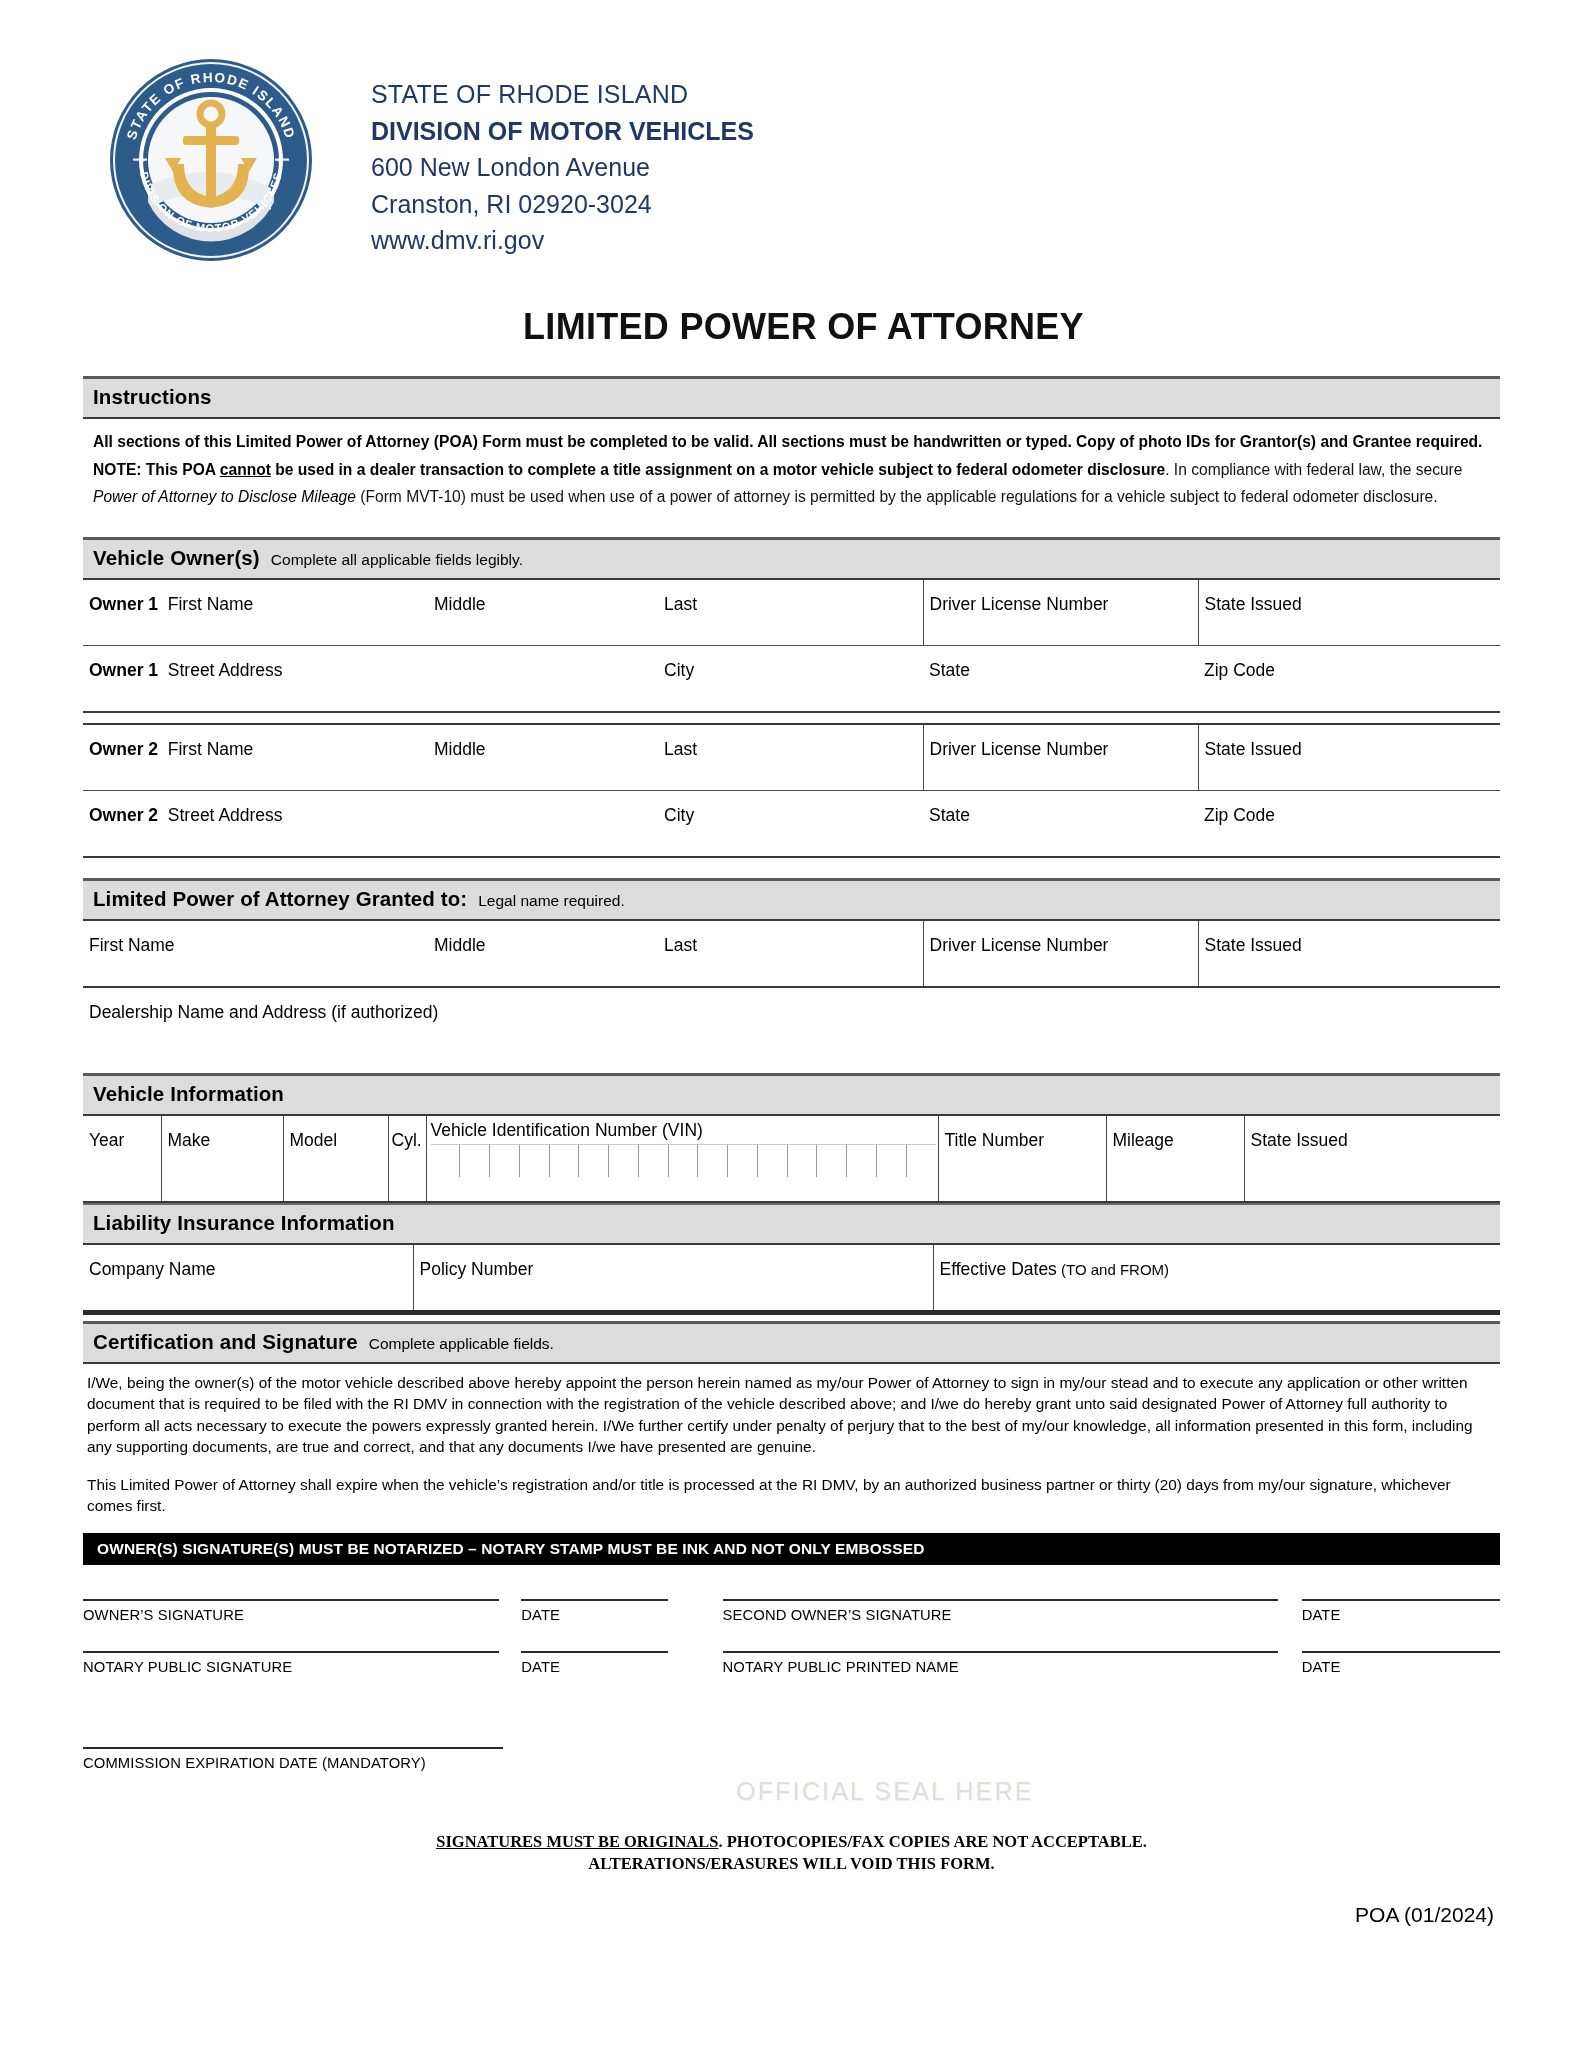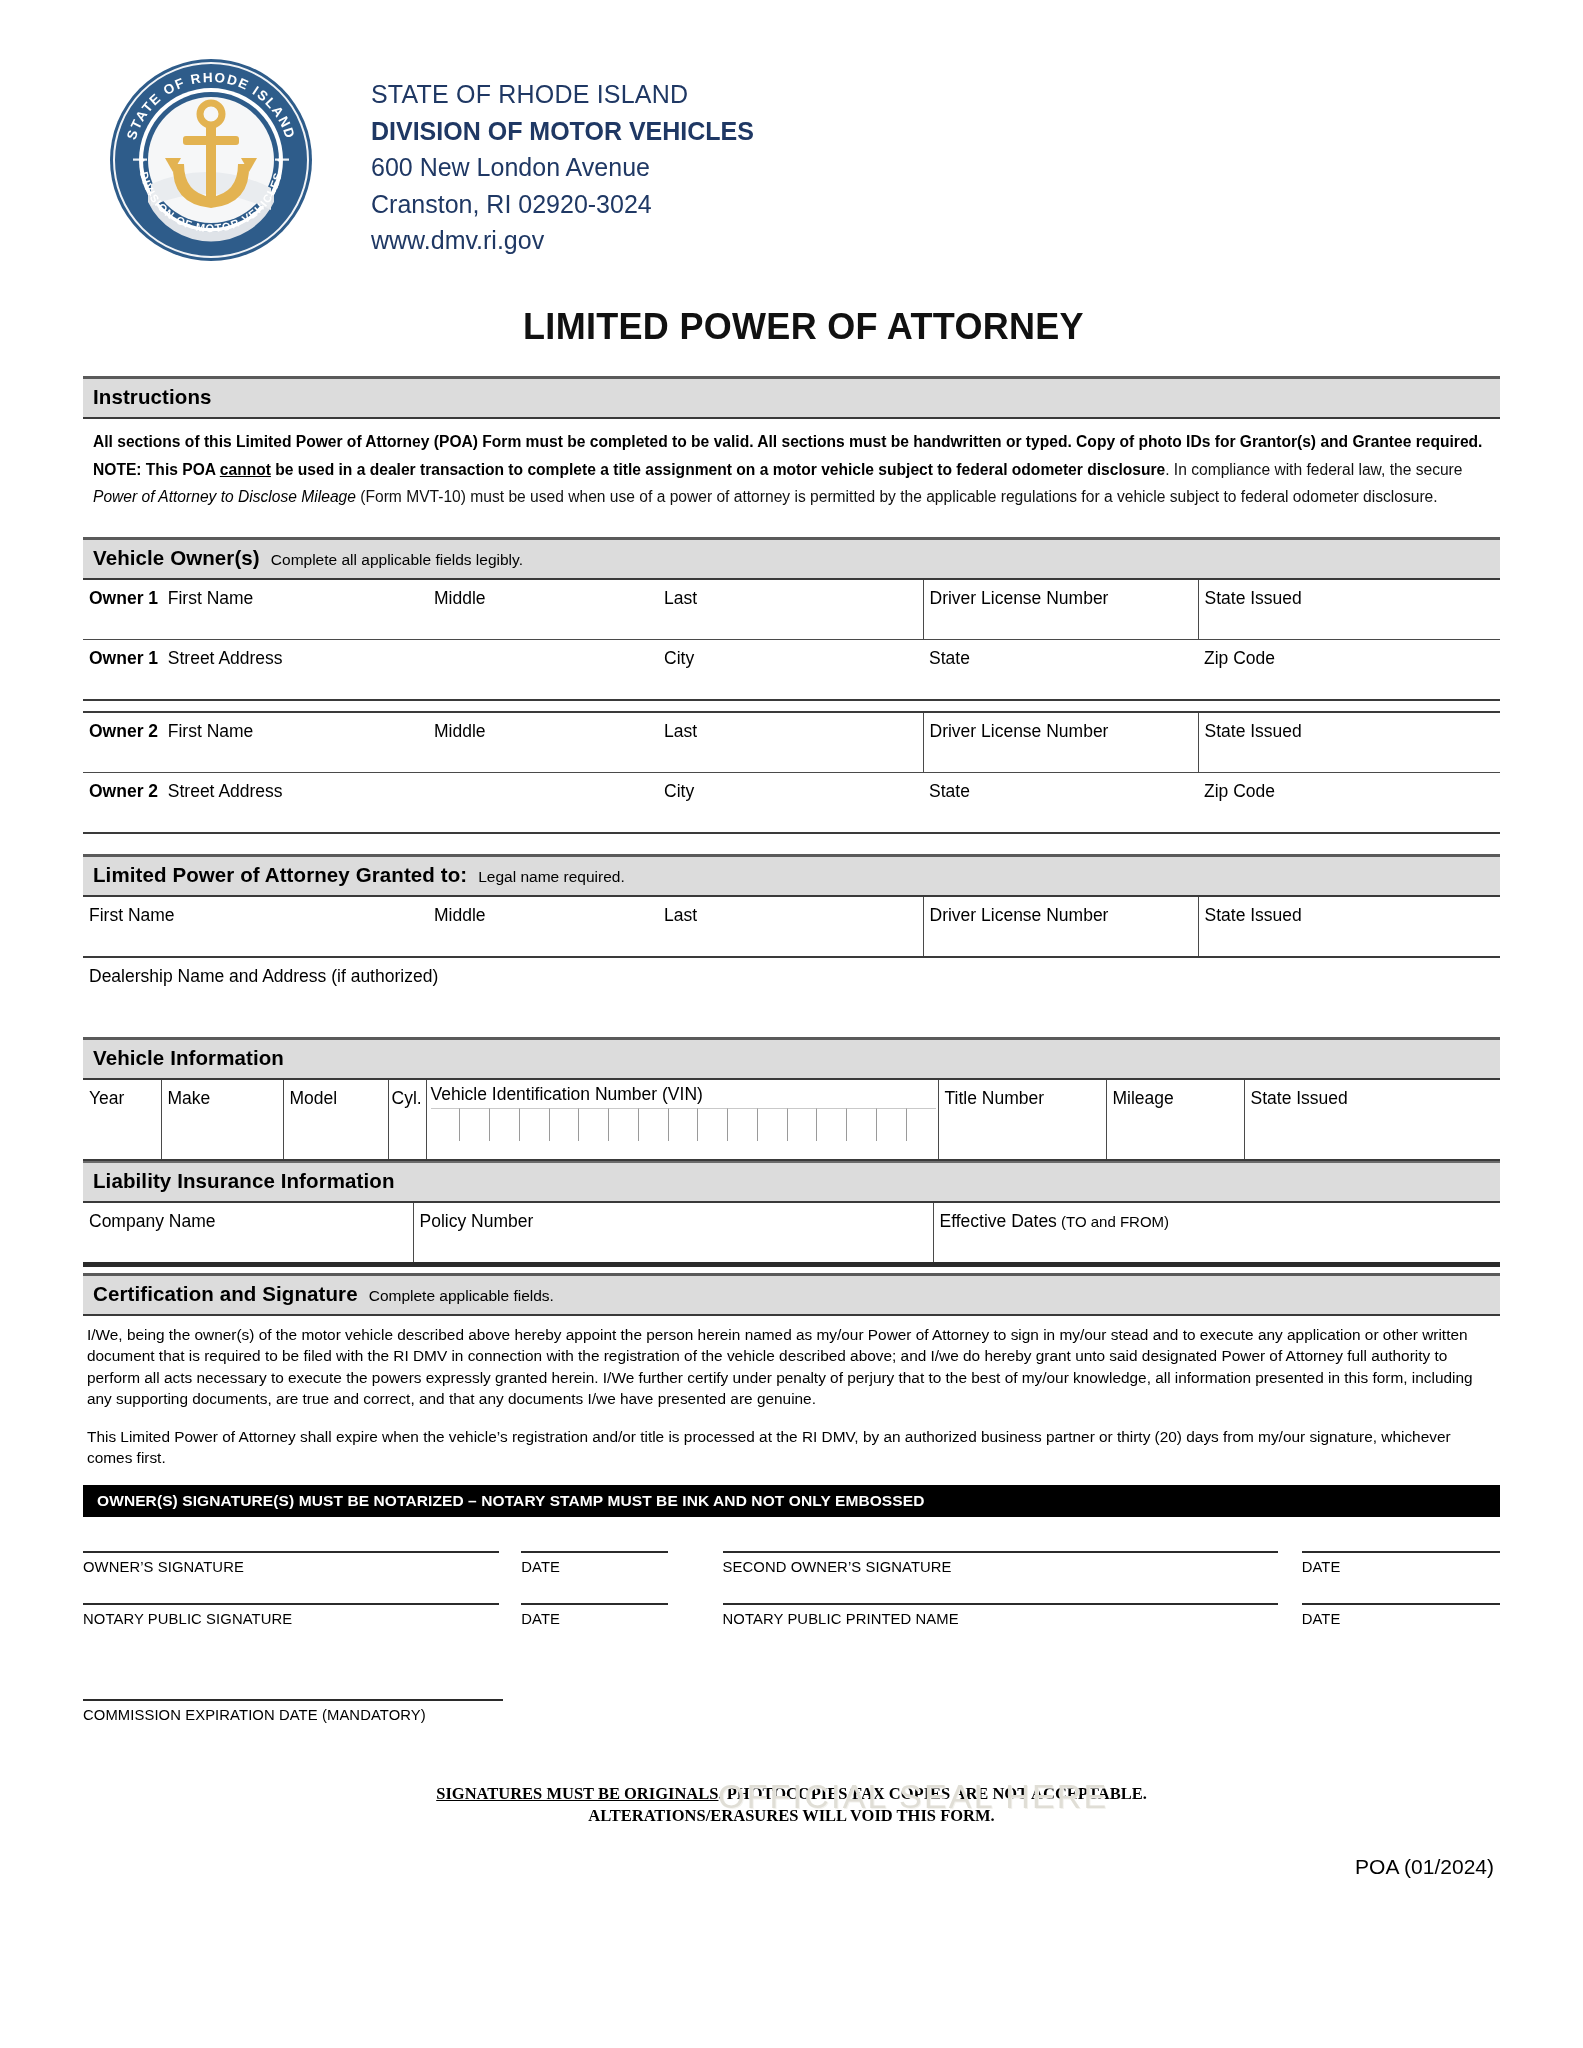--- a/index.html
+++ b/index.html
@@ -109,21 +109,21 @@
   .instr b { font-weight: bold; }
   .instr i { font-style: italic; }
   .instr u { text-decoration: underline; }
   .instr .reg { font-weight: normal; color: #111; }
 
   
   .ftable { width: 100%; border-collapse: collapse; table-layout: fixed; }
   .ftable td {
     vertical-align: top;
     font-size: 17.5px;
-    padding: 7px 0 0 6px;
+    padding: 13px 0 0 6px;
     line-height: 22px;
   }
   .rowline-bot { border-bottom: 2px solid #3a3a3a; }
   .rowline-bot-thin { border-bottom: 1.4px solid #4a4a4a; }
   .cell-div { border-left: 1.4px solid #4a4a4a; }
   .h-tall { height: 52px; }
 
   .blk-divider {
     height: 5px;
     background: #2b2b2b;
@@ -183,23 +183,23 @@
   .sig-w1 { width: 420px; }
   .sig-w2 { width: 148px; }
   .sig-w3 { width: 560px; }
   .sig-w4 { width: 200px; }
   .gap-a { width: 22px; }
   .gap-b { width: 55px; }
   .gap-c { width: 24px; }
 
   .sealhere {
     position: absolute;
-    left: 718px;
+    left: 736px;
     top: 1777px;
-    font-size: 34px;
+    font-size: 25px;
     letter-spacing: 2.2px;
     color: #e0ded6;
     text-shadow: 1px 1px 0 #f3f2ee;
     font-family: "Liberation Sans", sans-serif;
   }
 
   .footer-note {
     text-align: center;
     font-family: "Liberation Serif", serif;
     font-weight: bold;

